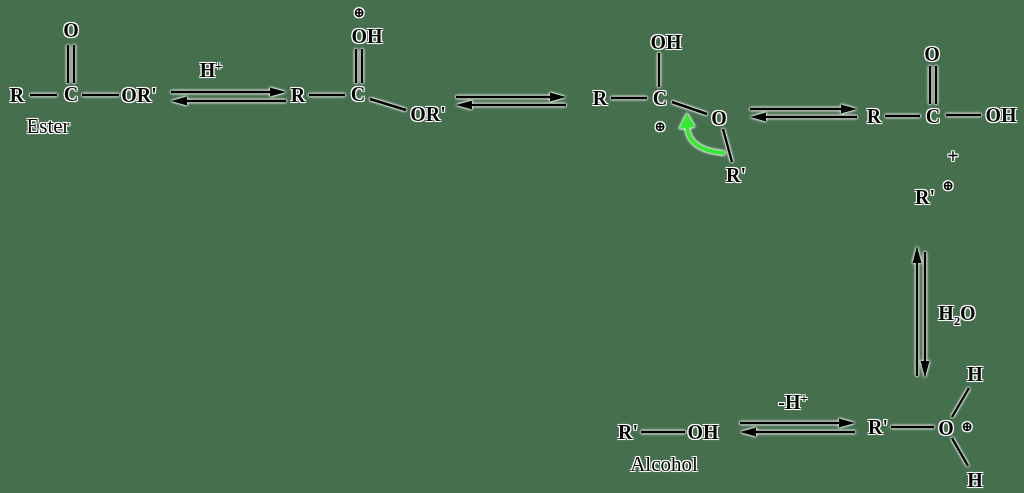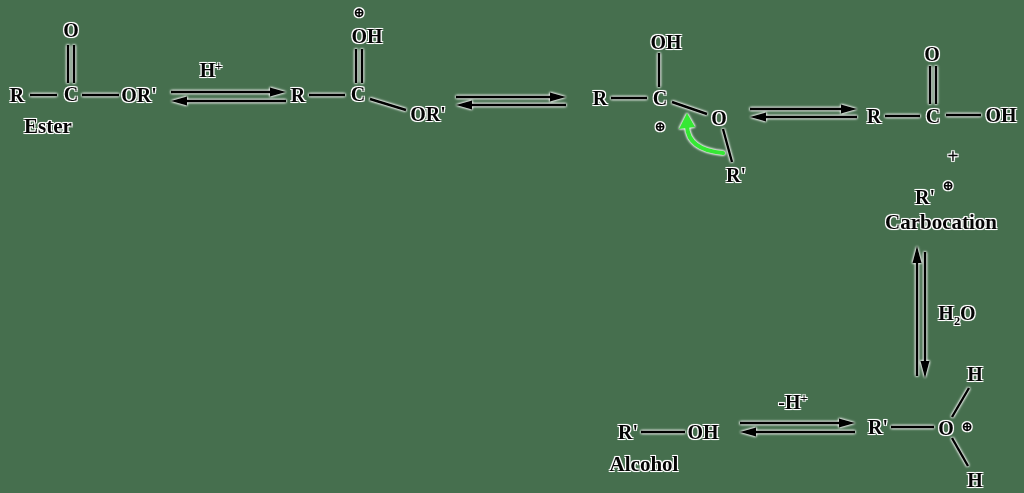--- a/index.html
+++ b/index.html
@@ -17,21 +17,21 @@
   .green{stroke:#35E834;stroke-width:4.2;fill:none;stroke-linecap:round;}
   .green-head{fill:#35E834;stroke:none;}
   .atom{
     position:absolute;
     transform:translate(-50%,-50%);
     font-weight:700;font-size:20px;line-height:1;
     color:#050505;white-space:nowrap;
     text-shadow:0 0 2px #fff,0 0 2px #fff,-1px -1px 0 #fff,1px 1px 0 #fff,1px -1px 0 #fff,-1px 1px 0 #fff;
   }
   .charge{font-size:14px;font-weight:700;}
-  .caption{font-size:21px;font-weight:700;}
+  .caption{font-size:21px;font-weight:400;}
   .plus-big{font-size:20px;}
   .atom sup{font-size:0.62em;vertical-align:super;}
   .atom sub{font-size:0.62em;vertical-align:sub;}
 </style>
 </head>
 <body>
 
 <div class="canvas">
 
   <svg class="layer halo-g" width="1024" height="493">
@@ -138,29 +138,28 @@
 
   <span class="atom" style="left:874px;top:116px">R</span>
   <span class="atom" style="left:933px;top:116px">C</span>
   <span class="atom" style="left:932px;top:54px">O</span>
   <span class="atom" style="left:1001px;top:115px">OH</span>
 
   <span class="atom plus-big" style="left:953px;top:156px">+</span>
 
   <span class="atom" style="left:925px;top:197px">R'</span>
   <span class="atom charge" style="left:948px;top:186px">⊕</span>
-  <span class="atom caption" style="left:941px;top:222px">Carbocation</span>
 
   <span class="atom" style="left:957px;top:315px"><span>H</span><sub>2</sub><span>O</span></span>
 
   <span class="atom" style="left:878px;top:427px">R'</span>
   <span class="atom" style="left:946px;top:428px">O</span>
   <span class="atom charge" style="left:967px;top:427px">⊕</span>
   <span class="atom" style="left:975px;top:374px">H</span>
   <span class="atom" style="left:975px;top:480px">H</span>
 
   <span class="atom" style="left:793px;top:402px"><span>-H</span><sup>+</sup></span>
 
   <span class="atom" style="left:628px;top:432px">R'</span>
   <span class="atom" style="left:703px;top:432px">OH</span>
-  <span class="atom caption" style="left:644px;top:464px">Alcohol</span>
+  <span class="atom caption" style="left:664px;top:464px">Alcohol</span>
 
 </div>
 
 </body></html>

